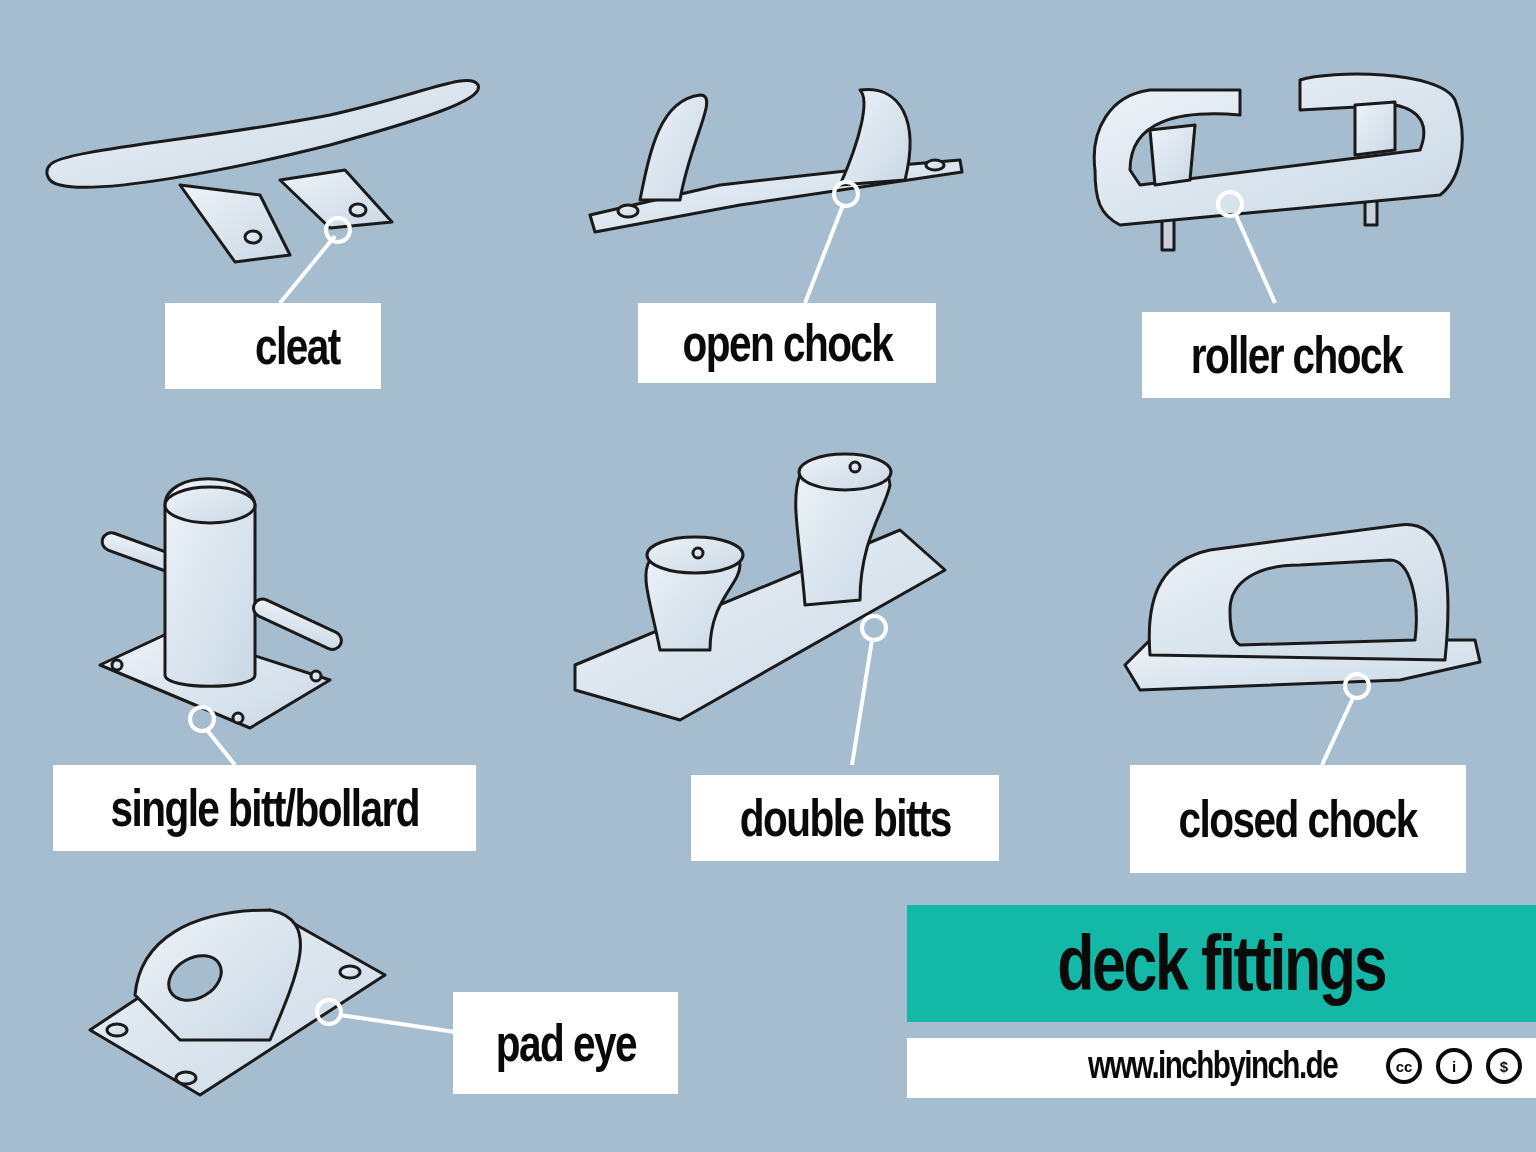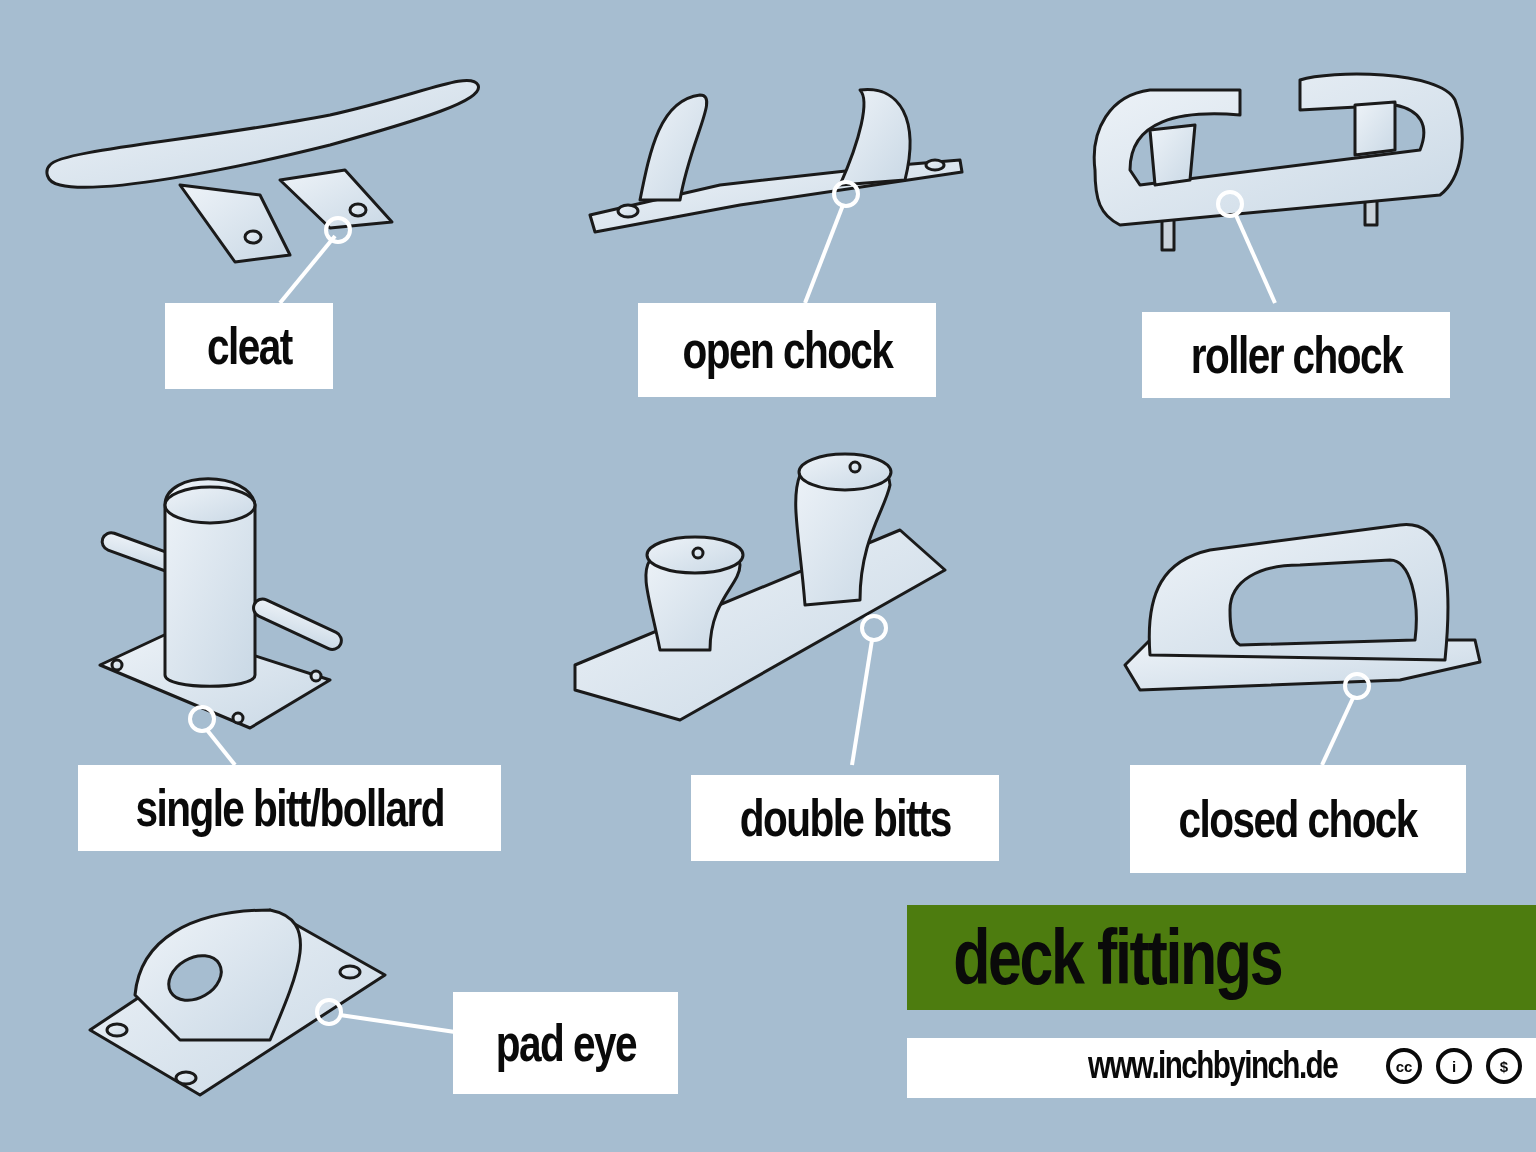--- a/index.html
+++ b/index.html
@@ -4,22 +4,22 @@
 <style>
   html, body { margin:0; padding:0; }
   body { width:1536px; height:1152px; background:#a6bdd0; position:relative; overflow:hidden;
          font-family:"Liberation Sans", "DejaVu Sans", sans-serif; }
   .label { position:absolute; background:#fff; color:#0a0a0a; font-weight:bold;
            display:flex; align-items:center; justify-content:center; letter-spacing:-2px;
            transform-origin:center; }
   .label span { display:inline-block; transform:scaleX(0.78); white-space:nowrap; }
   .lbl-sm { font-size:52px; }
   svg.art { position:absolute; left:0; top:0; }
-  .title-box { position:absolute; left:907px; top:905px; width:629px; height:105px; background:#4d7c0f;
-               display:flex; align-items:center; }
+  .title-box { position:absolute; left:907px; top:905px; width:629px; height:117px; background:#14b8a6;
+               display:flex; align-items:center; justify-content:center; }
   .title-box span { font-size:78px; font-weight:bold; letter-spacing:-3px; transform:scaleX(0.78); display:inline-block; color:#0a0a0a; }
   .footer-box { position:absolute; left:907px; top:1038px; width:629px; height:60px; background:#fff; }
   .url { position:absolute; left:1088px; top:1044px; font-size:38px; font-weight:bold; letter-spacing:-2px;
          transform:scaleX(0.78); transform-origin:left center; color:#0a0a0a; white-space:nowrap; }
   .cc { position:absolute; top:1048px; width:36px; height:36px; border:4px solid #0a0a0a; border-radius:50%;
         box-sizing:border-box; display:flex; align-items:center; justify-content:center; font-weight:bold;
         font-size:15px; color:#0a0a0a; background:#fff; }
 </style>
 </head>
 <body>
@@ -105,30 +105,30 @@
       <circle cx="202" cy="719" r="12"></circle>
     <line x1="872" y1="640" x2="852" y2="765"></line>
       <circle cx="874" cy="628" r="12"></circle>
     <line x1="1353" y1="698" x2="1322" y2="765"></line>
       <circle cx="1357" cy="686" r="12"></circle>
     <line x1="340" y1="1015" x2="455" y2="1032"></line>
       <circle cx="329" cy="1012" r="12"></circle>
   </g>
 </svg>
 
-<div class="label lbl-sm" style="left:165px;top:303px;width:168px;height:86px;">
+<div class="label lbl-sm" style="left:165px;top:303px;width:168px;height:86px;padding-left:48px;">
     <span>cleat</span>
   </div>
-<div class="label lbl-sm" style="left:638px;top:303px;width:298px;height:94px;">
+<div class="label lbl-sm" style="left:638px;top:303px;width:298px;height:80px;">
     <span>open chock</span>
   </div>
 <div class="label lbl-sm" style="left:1142px;top:312px;width:308px;height:86px;">
     <span>roller chock</span>
   </div>
-<div class="label lbl-sm" style="left:53px;top:765px;width:423px;height:86px;margin-left:25px;">
+<div class="label lbl-sm" style="left:53px;top:765px;width:423px;height:86px;">
     <span>single bitt/bollard</span>
   </div>
 <div class="label lbl-sm" style="left:691px;top:765px;width:308px;height:86px;margin-top:10px;">
     <span>double bitts</span>
   </div>
 <div class="label lbl-sm" style="left:1130px;top:765px;width:336px;height:108px;">
     <span>closed chock</span>
   </div>
 <div class="label lbl-sm" style="left:453px;top:992px;width:225px;height:102px;">
     <span>pad eye</span>

